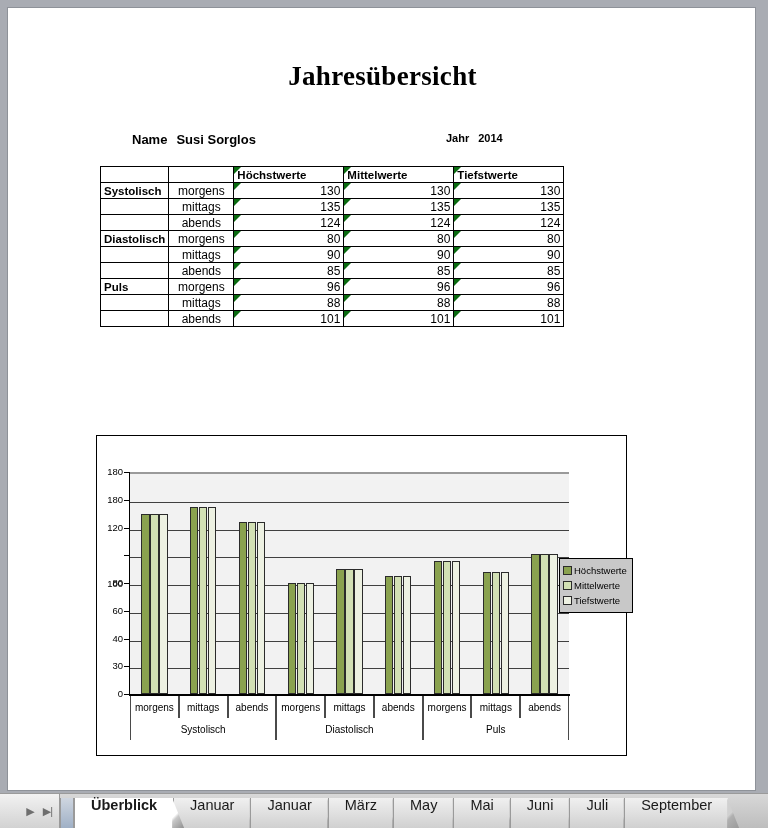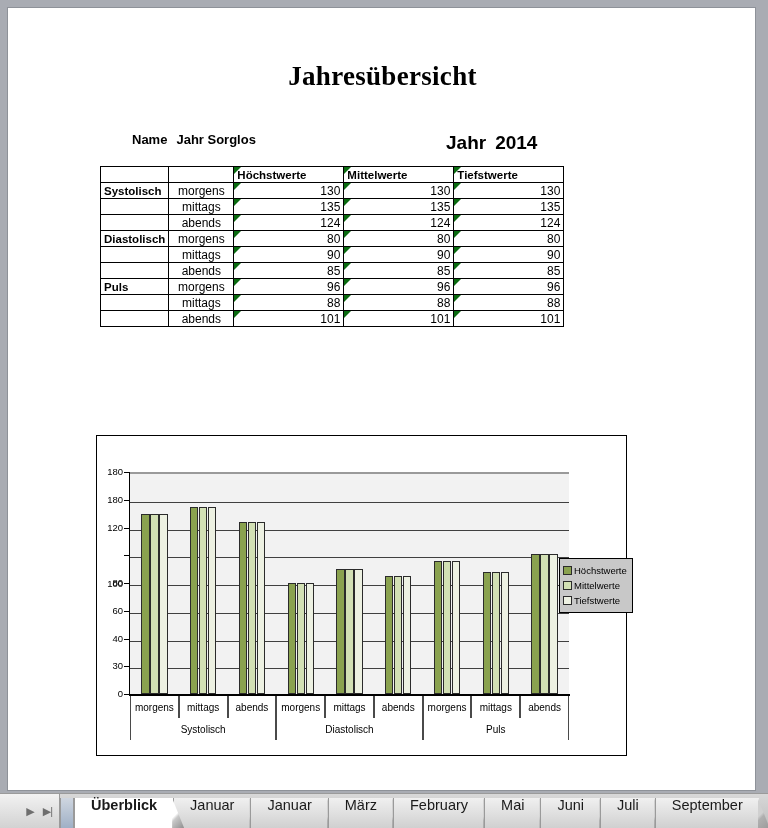--- a/index.html
+++ b/index.html
@@ -26,21 +26,21 @@
     text-align:center;
     font-family:"Liberation Serif", serif;
     font-weight:bold;font-size:27px;color:#000;
     letter-spacing:.3px;
   }
 
   
   .meta-row{position:absolute;left:0;top:124px;width:749px;height:18px;}
   .meta-name{position:absolute;left:124px;top:0;font-size:13px;font-weight:bold;color:#000;white-space:nowrap;}
   .meta-name .lbl{margin-right:9px;}
-  .meta-jahr{position:absolute;left:438px;top:0;font-size:19px;font-weight:bold;color:#000;white-space:nowrap;}
+  .meta-jahr{position:absolute;left:438px;top:0;font-size:11px;font-weight:bold;color:#000;white-space:nowrap;}
   .meta-jahr .lbl{margin-right:9px;}
 
   
   .tbl{
     position:absolute;left:92px;top:158px;
     border-collapse:collapse;
     table-layout:fixed;
     font-size:12px;color:#000;
   }
   .tbl td{
@@ -182,21 +182,21 @@
 <body>
 
 <div id="app">
 
   <div class="sheet">
 
     <div class="doc-title">Jahresübersicht</div>
 
     <div class="meta-row">
       <div class="meta-name">
-        <span class="lbl">Name</span><span>Jahr Sorglos</span>
+        <span class="lbl">Name</span><span>Susi Sorglos</span>
       </div>
       <div class="meta-jahr">
         <span class="lbl">Jahr</span><span>2014</span>
       </div>
     </div>
 
     <table class="tbl">
       <tbody id="tbl-body">
           <tr>
             <td class="c-cat hdr-empty"></td>
@@ -372,21 +372,21 @@
     <div class="navbtns">
       <span class="navarrow">▶</span>
       <span class="navarrow">▶|</span>
     </div>
     <div class="tabs" id="tabs">
         <div class="tab-spacer"></div>
         <div class="tab active">Überblick</div>
         <div class="tab">Januar</div>
         <div class="tab">Januar</div>
         <div class="tab">März</div>
-        <div class="tab">February</div>
+        <div class="tab">May</div>
         <div class="tab">Mai</div>
         <div class="tab">Juni</div>
         <div class="tab">Juli</div>
         <div class="tab">September</div>
       </div>
   </div>
 
 </div>
 
 </body></html>

